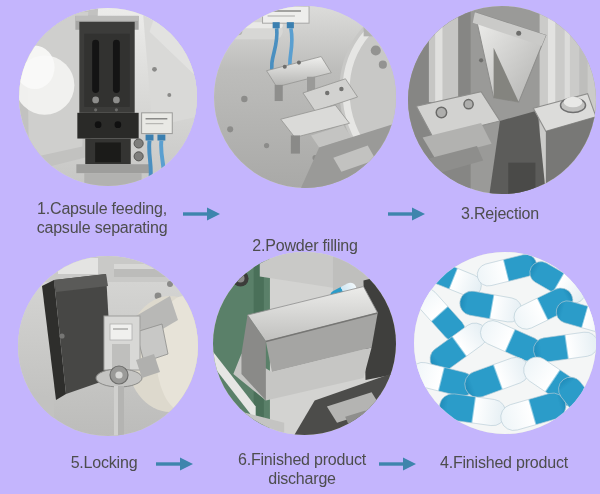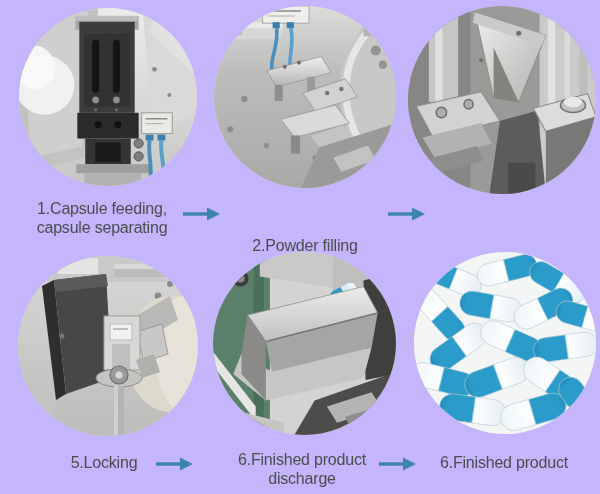--- a/index.html
+++ b/index.html
@@ -307,23 +307,24 @@
           </g>
         <g transform="translate(166,150) rotate(52)">
             <rect x="-30" y="-12" width="60" height="24" rx="12" fill="url(#cgA)"></rect>
           </g>
       </g>
     </svg>
   </div>
 
   <div class="step-label" id="l1">1.Capsule feeding, capsule separating</div>
   <div class="step-label" id="l2">2.Powder filling</div>
+  <div class="step-label" id="l3">3.Rejection</div>
   <div class="step-label" id="l4">5.Locking</div>
   <div class="step-label" id="l5">6.Finished product discharge</div>
-  <div class="step-label" id="l6">6.Finished product</div>
+  <div class="step-label" id="l6">4.Finished product</div>
 
   <div class="arrow" id="a1">
     <svg viewBox="0 0 40 18">
         <line x1="2" y1="9" x2="28" y2="9" stroke="#3e85ad" stroke-width="3.4"></line>
         <polygon points="26,2.5 39,9 26,15.5" fill="#3e85ad"></polygon>
       </svg>
   </div>
   <div class="arrow" id="a2">
     <svg viewBox="0 0 40 18">
         <line x1="2" y1="9" x2="28" y2="9" stroke="#3e85ad" stroke-width="3.4"></line>

